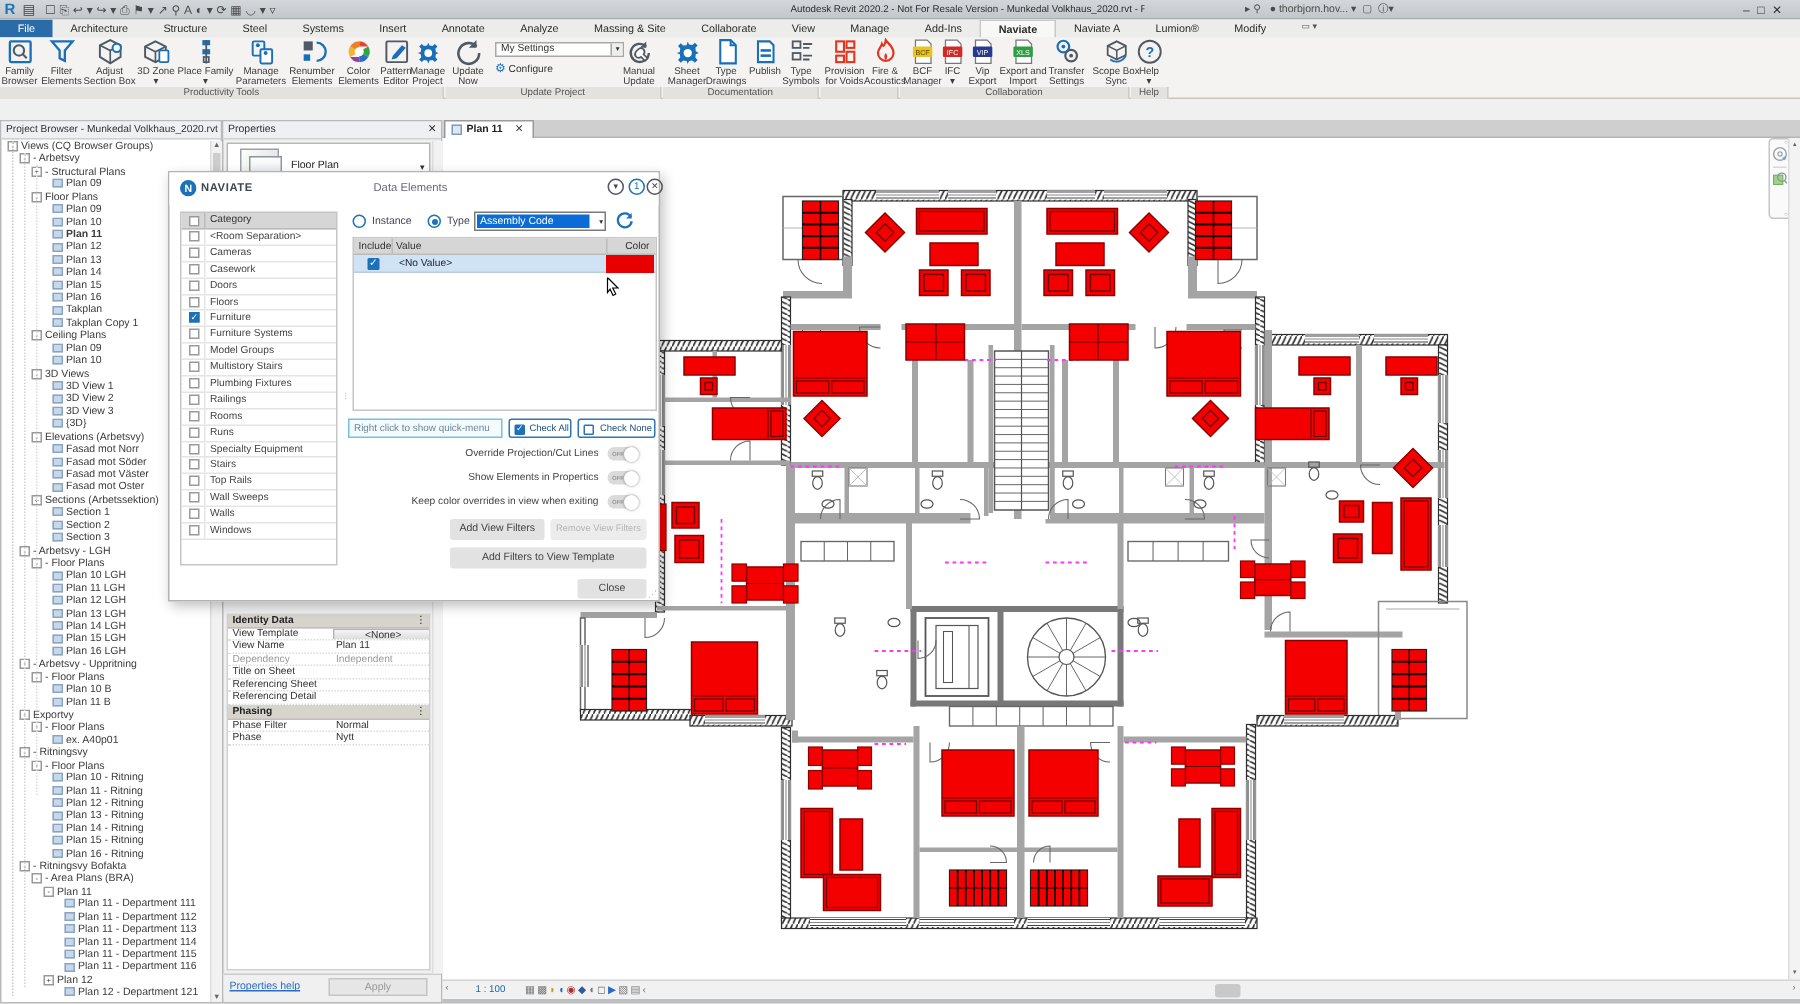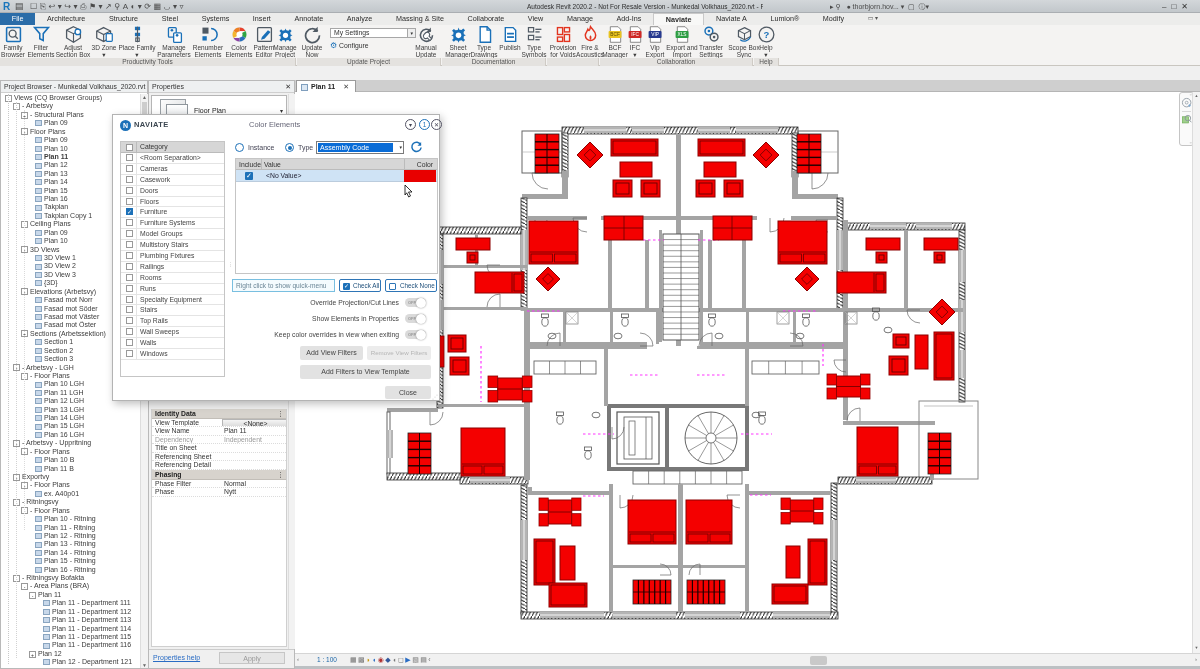--- a/index.html
+++ b/index.html
@@ -907,21 +907,21 @@
 <div class="abs" style="left:295px;top:666px;width:905px;height:3px;background:#bcc0c3"></div>
 
 <div class="abs" style="left:112px;top:114px;width:328px;height:287px;background:#fff;border:1px solid #b3b3b3;box-shadow:2px 3px 8px rgba(0,0,0,.25)">
 
  <div class="abs" style="left:0;top:0;width:326px;height:22px;background:#fff">
    <svg class="abs" style="left:7px;top:5px" width="11" height="11" viewBox="0 0 11 11">
         <circle cx="5.5" cy="5.5" r="5.5" fill="#1d71b8"></circle>
         <text x="5.5" y="8" font-size="7" text-anchor="middle" fill="#fff" font-family="Liberation Sans" font-weight="bold">N</text>
       </svg>
    <span class="abs" style="left:21px;top:5px;font-size:7.5px;font-weight:bold;color:#3b4650;letter-spacing:.4px">NAVIATE</span>
-   <span class="abs" style="left:136px;top:5px;font-size:7.5px;color:#667">Color Elements</span>
+   <span class="abs" style="left:136px;top:5px;font-size:7.5px;color:#667">Data Elements</span>
    <span class="abs" style="left:292px;top:4px;width:11px;height:11px;border:1px solid #556;border-radius:6px;font-size:6px;color:#445;text-align:center;line-height:10px">▾</span>
    <span class="abs" style="left:306px;top:4px;width:11px;height:11px;border:1px solid #1d71b8;border-radius:6px;font-size:6.5px;color:#1d71b8;text-align:center;line-height:10px">1</span>
    <span class="abs" style="left:318px;top:4px;width:11px;height:11px;border:1px solid #556;border-radius:6px;font-size:6px;color:#445;text-align:center;line-height:10px">✕</span>
  </div>
 
  <div class="abs" style="left:7px;top:26px;width:105px;height:236px;border:1px solid #c5c5c5;background:#fff">
    <div style="position:relative;height:11px;background:#d6d6d6;border-bottom:1px solid #bbb;font-size:6.8px;color:#333;line-height:10px">
         <span style="position:absolute;left:5px;top:1.5px;width:7px;height:7px;background:#fff;border:1px solid #9a9a9a"></span>
         <span style="position:absolute;left:19px">Category</span>
         <span style="position:absolute;left:15px;top:0;bottom:0;border-left:1px solid #bbb"></span>

